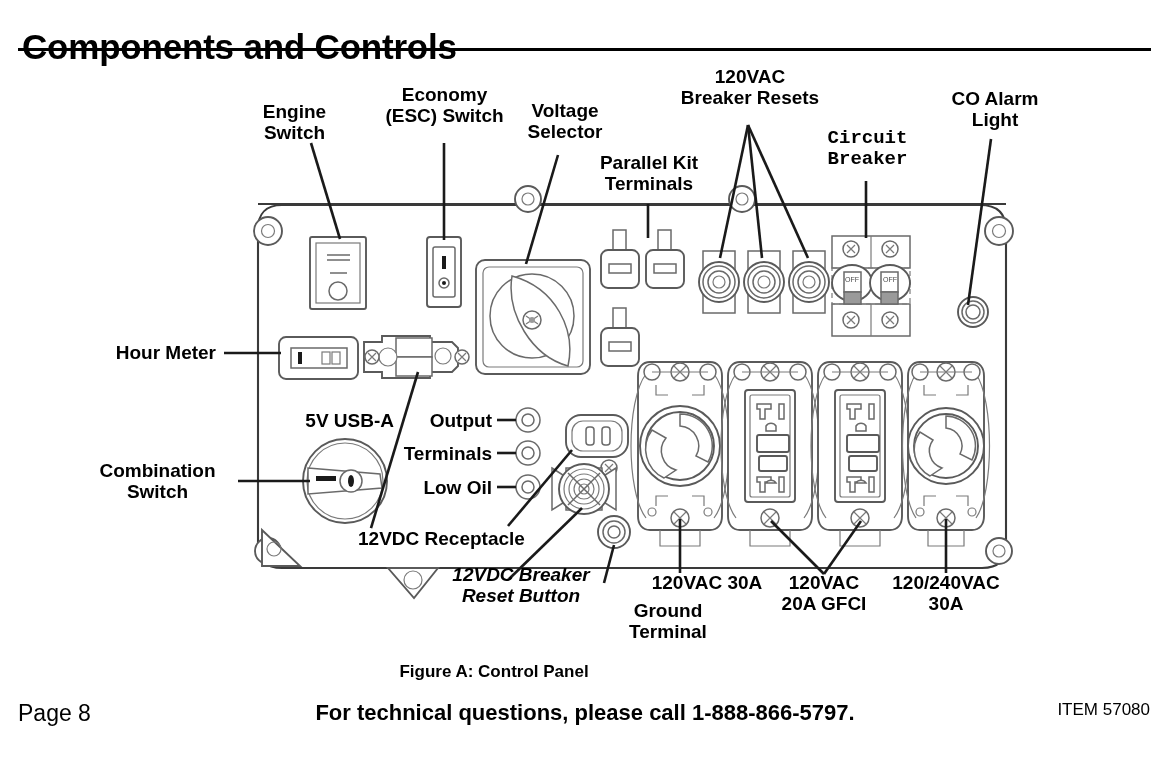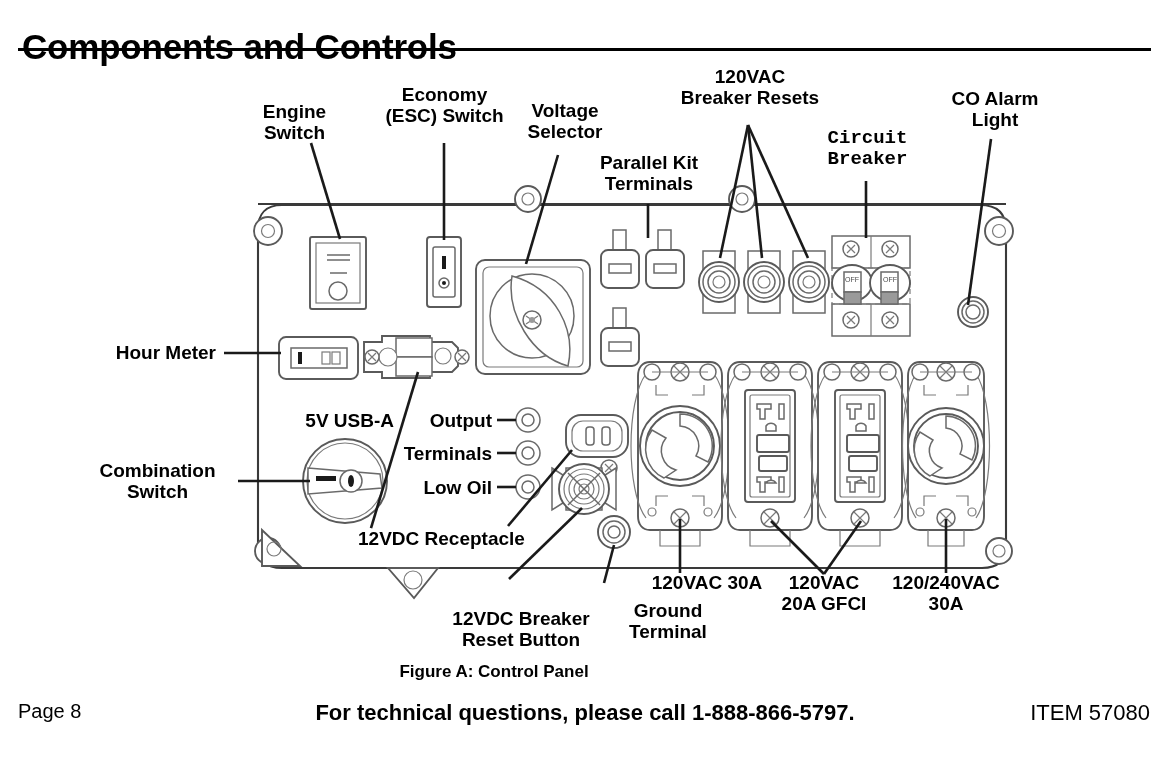--- a/index.html
+++ b/index.html
@@ -50,37 +50,37 @@
     top: 662px;
     width: 988px;
     text-align: center;
     font-size: 17px;
     font-weight: bold;
   }
   #footer-page {
     position: absolute;
     left: 18px;
     top: 700px;
-    font-size: 20px;
+    font-size: 23px;
     font-weight: normal;
   }
   #footer-center {
     position: absolute;
     left: 0;
     top: 700px;
     width: 1170px;
     text-align: center;
     font-size: 22px;
     font-weight: bold;
   }
   #footer-item {
     position: absolute;
     right: 20px;
     top: 700px;
-    font-size: 22px;
+    font-size: 17px;
     font-weight: normal;
   }
 
   
   .callout {
     position: absolute;
     font-size: 19px;
     font-weight: bold;
     line-height: 1.12;
     white-space: pre-line;
@@ -508,21 +508,21 @@
 Switch</div>
 
   <div class="callout r" style="left:380px; top:410px; width:112px;">Output</div>
 
   <div class="callout r" style="left:360px; top:443px; width:132px;">Terminals</div>
 
   <div class="callout r" style="left:372px; top:477px; width:120px;">Low Oil</div>
 
   <div class="callout l" style="left:358px; top:528px; width:220px;">12VDC Receptacle</div>
 
-  <div class="callout c" style="left:428px; top:608px; width:186px;">12VDC Breaker
+  <div class="callout c" style="left:428px; top:564px; width:186px;font-style:italic;">12VDC Breaker
 Reset Button</div>
 
   <div class="callout c" style="left:604px; top:600px; width:128px;">Ground
 Terminal</div>
 
   <div class="callout c" style="left:631px; top:572px; width:152px;">120VAC 30A</div>
 
   <div class="callout c" style="left:758px; top:572px; width:132px;">120VAC
 20A GFCI</div>
 

